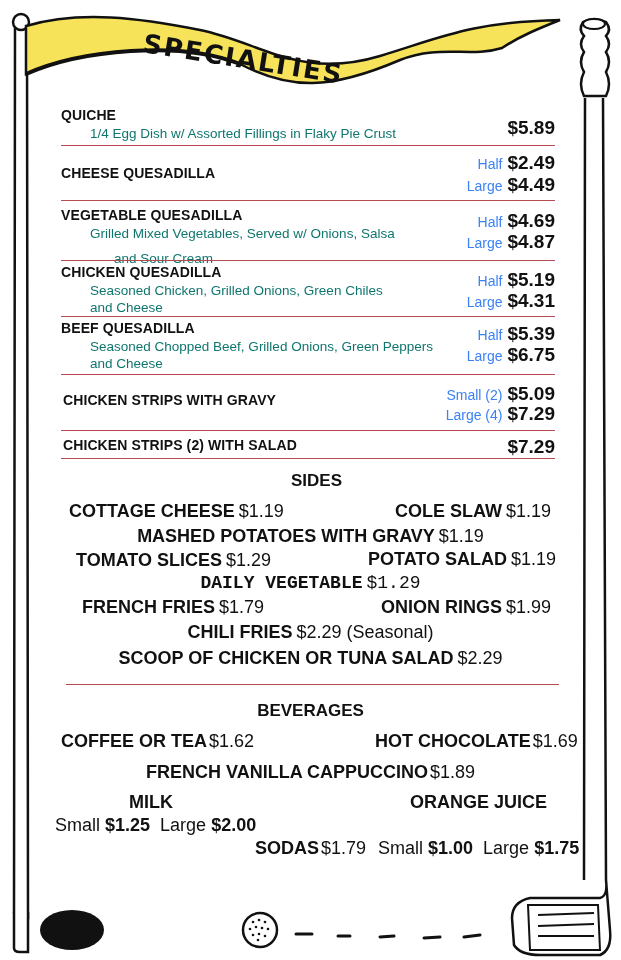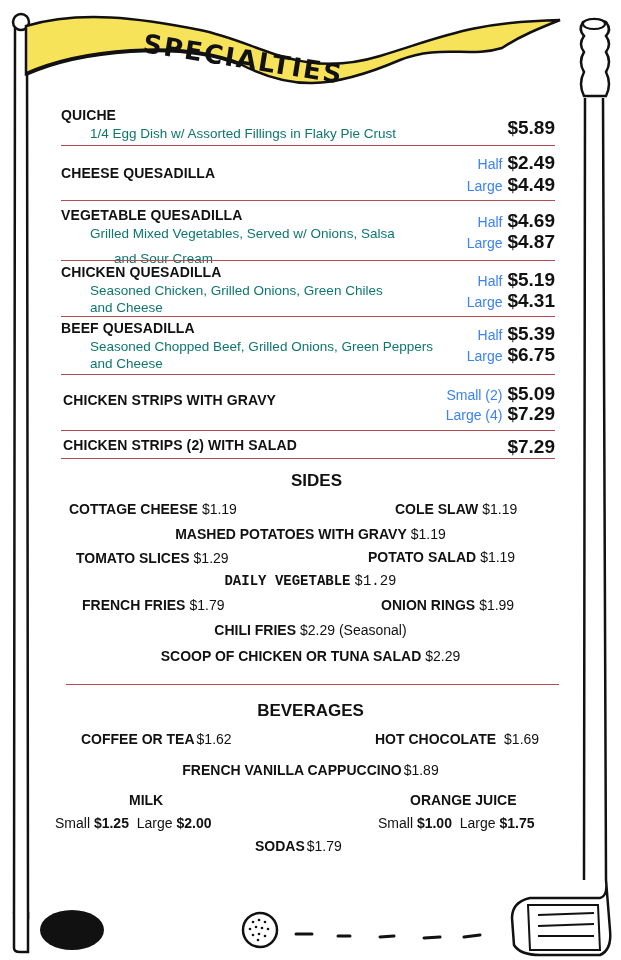--- a/index.html
+++ b/index.html
@@ -8,21 +8,21 @@
   .deco { position:absolute; left:0; top:0; }
   .abs { position:absolute; }
   .name { font-weight:bold; font-size:14px; letter-spacing:0.1px; }
   .desc { font-size:13.5px; color:#0f766e; line-height:17px; }
   .price-b { font-weight:bold; font-size:19px; }
   .size { font-size:14px; color:#3b82f6; }
   .rule { position:absolute; left:61px; width:494px; height:0; border-top:1.5px solid #b54a50; }
   .row-right { position:absolute; right:66px; text-align:right; white-space:nowrap; }
   .row-right .size { margin-right:5px; }
   .center { position:absolute; left:0; width:621px; text-align:center; white-space:nowrap; }
-  .side { font-size:14px; white-space:nowrap; }
+  .side { font-size:18px; white-space:nowrap; }
   .side b { font-weight:bold; }
   .side .p { font-weight:normal; margin-left:4px; }
   .heading { font-weight:bold; font-size:17px; }
 </style>
 </head>
 <body>
 
 <svg class="deco" width="621" height="960" viewBox="0 0 621 960">
 
   <g>
@@ -153,29 +153,29 @@
   <div class="center side" style="top:622px;"><b>CHILI FRIES</b><span class="p">$2.29 (Seasonal)</span></div>
 
   <div class="center side" style="top:648px;"><b>SCOOP OF CHICKEN OR TUNA SALAD</b><span class="p">$2.29</span></div>
 
   <div class="rule" style="top:684px;left:66px;width:493px;"></div>
 </div>
 
 <div>
   <div class="center heading" style="top:701px;left:0px;">BEVERAGES</div>
 
-  <div class="abs side" style="left:61px;top:731px;margin-left:20px;"><b>COFFEE OR TEA</b><span class="p" style="margin-left:2px">$1.62</span></div>
-  <div class="abs side" style="left:375px;top:731px;"><b>HOT CHOCOLATE</b><span class="p" style="margin-left:8px">$1.69</span></div>
+  <div class="abs side" style="left:61px;top:731px;"><b>COFFEE OR TEA</b><span class="p" style="margin-left:2px">$1.62</span></div>
+  <div class="abs side" style="left:375px;top:731px;"><b>HOT CHOCOLATE</b><span class="p" style="margin-left:2px">$1.69</span></div>
 
   <div class="center side" style="top:762px;"><b>FRENCH VANILLA CAPPUCCINO</b><span class="p" style="margin-left:2px">$1.89</span></div>
 
   <div class="abs side" style="left:129px;top:792px;"><b>MILK</b></div>
   <div class="abs side" style="left:55px;top:815px;">
     <span>Small</span> <b>$1.25</b>&nbsp;&nbsp;<span>Large</span> <b>$2.00</b>
   </div>
 
   <div class="abs side" style="left:410px;top:792px;"><b>ORANGE JUICE</b></div>
-  <div class="abs side" style="left:378px;top:815px;">
+  <div class="abs side" style="left:378px;top:838px;">
     <span>Small</span> <b>$1.00</b>&nbsp;&nbsp;<span>Large</span> <b>$1.75</b>
   </div>
 
   <div class="abs side" style="left:255px;top:838px;"><b>SODAS</b><span class="p" style="margin-left:2px">$1.79</span></div>
 </div>
 
 </body></html>

